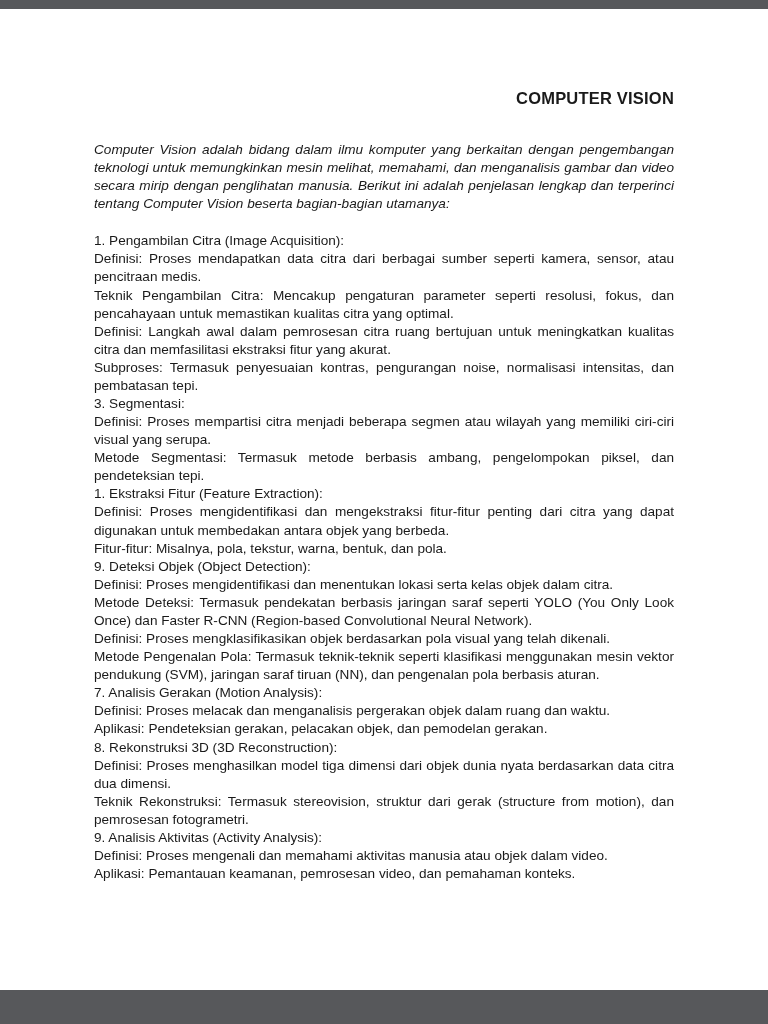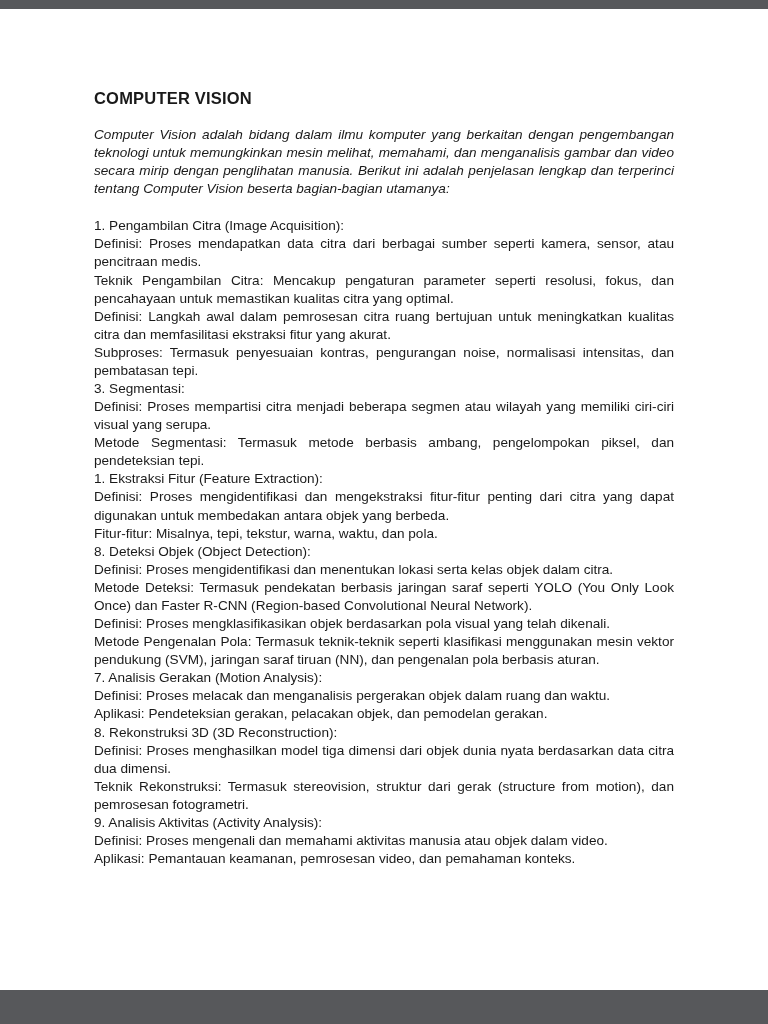--- a/index.html
+++ b/index.html
@@ -30,25 +30,25 @@
   }
   .bar.top { height: 9px; }
   .bar.bottom { height: 34px; }
   .page {
     flex: 1 1 auto;
     background: var(--paper);
     padding: 80px 94px 0 94px;
     overflow: hidden;
   }
   .doc-title {
-    text-align: left;
+    text-align: right;
     font-size: 16.5px;
     font-weight: bold;
     letter-spacing: 0.2px;
-    margin-bottom: 18px;
+    margin-bottom: 33px;
   }
   .intro {
     font-size: 13.6px;
     line-height: 1.33;
     text-align: justify;
     margin-bottom: 19px;
     font-style: italic;
   }
   .lines .doc-line {
     font-size: 13.6px;
@@ -68,22 +68,22 @@
         <div class="doc-line">1. Pengambilan Citra (Image Acquisition):</div>
         <div class="doc-line">Definisi: Proses mendapatkan data citra dari berbagai sumber seperti kamera, sensor, atau pencitraan medis.</div>
         <div class="doc-line">Teknik Pengambilan Citra: Mencakup pengaturan parameter seperti resolusi, fokus, dan pencahayaan untuk memastikan kualitas citra yang optimal.</div>
         <div class="doc-line">Definisi: Langkah awal dalam pemrosesan citra ruang bertujuan untuk meningkatkan kualitas citra dan memfasilitasi ekstraksi fitur yang akurat.</div>
         <div class="doc-line">Subproses: Termasuk penyesuaian kontras, pengurangan noise, normalisasi intensitas, dan pembatasan tepi.</div>
         <div class="doc-line">3. Segmentasi:</div>
         <div class="doc-line">Definisi: Proses mempartisi citra menjadi beberapa segmen atau wilayah yang memiliki ciri-ciri visual yang serupa.</div>
         <div class="doc-line">Metode Segmentasi: Termasuk metode berbasis ambang, pengelompokan piksel, dan pendeteksian tepi.</div>
         <div class="doc-line">1. Ekstraksi Fitur (Feature Extraction):</div>
         <div class="doc-line">Definisi: Proses mengidentifikasi dan mengekstraksi fitur-fitur penting dari citra yang dapat digunakan untuk membedakan antara objek yang berbeda.</div>
-        <div class="doc-line">Fitur-fitur: Misalnya, tepi, tekstur, warna, waktu, dan pola.</div>
-        <div class="doc-line">8. Deteksi Objek (Object Detection):</div>
+        <div class="doc-line">Fitur-fitur: Misalnya, pola, tekstur, warna, bentuk, dan pola.</div>
+        <div class="doc-line">9. Deteksi Objek (Object Detection):</div>
         <div class="doc-line">Definisi: Proses mengidentifikasi dan menentukan lokasi serta kelas objek dalam citra.</div>
         <div class="doc-line">Metode Deteksi: Termasuk pendekatan berbasis jaringan saraf seperti YOLO (You Only Look Once) dan Faster R-CNN (Region-based Convolutional Neural Network).</div>
         <div class="doc-line">Definisi: Proses mengklasifikasikan objek berdasarkan pola visual yang telah dikenali.</div>
         <div class="doc-line">Metode Pengenalan Pola: Termasuk teknik-teknik seperti klasifikasi menggunakan mesin vektor pendukung (SVM), jaringan saraf tiruan (NN), dan pengenalan pola berbasis aturan.</div>
         <div class="doc-line">7. Analisis Gerakan (Motion Analysis):</div>
         <div class="doc-line">Definisi: Proses melacak dan menganalisis pergerakan objek dalam ruang dan waktu.</div>
         <div class="doc-line">Aplikasi: Pendeteksian gerakan, pelacakan objek, dan pemodelan gerakan.</div>
         <div class="doc-line">8. Rekonstruksi 3D (3D Reconstruction):</div>
         <div class="doc-line">Definisi: Proses menghasilkan model tiga dimensi dari objek dunia nyata berdasarkan data citra dua dimensi.</div>
         <div class="doc-line">Teknik Rekonstruksi: Termasuk stereovision, struktur dari gerak (structure from motion), dan pemrosesan fotogrametri.</div>

